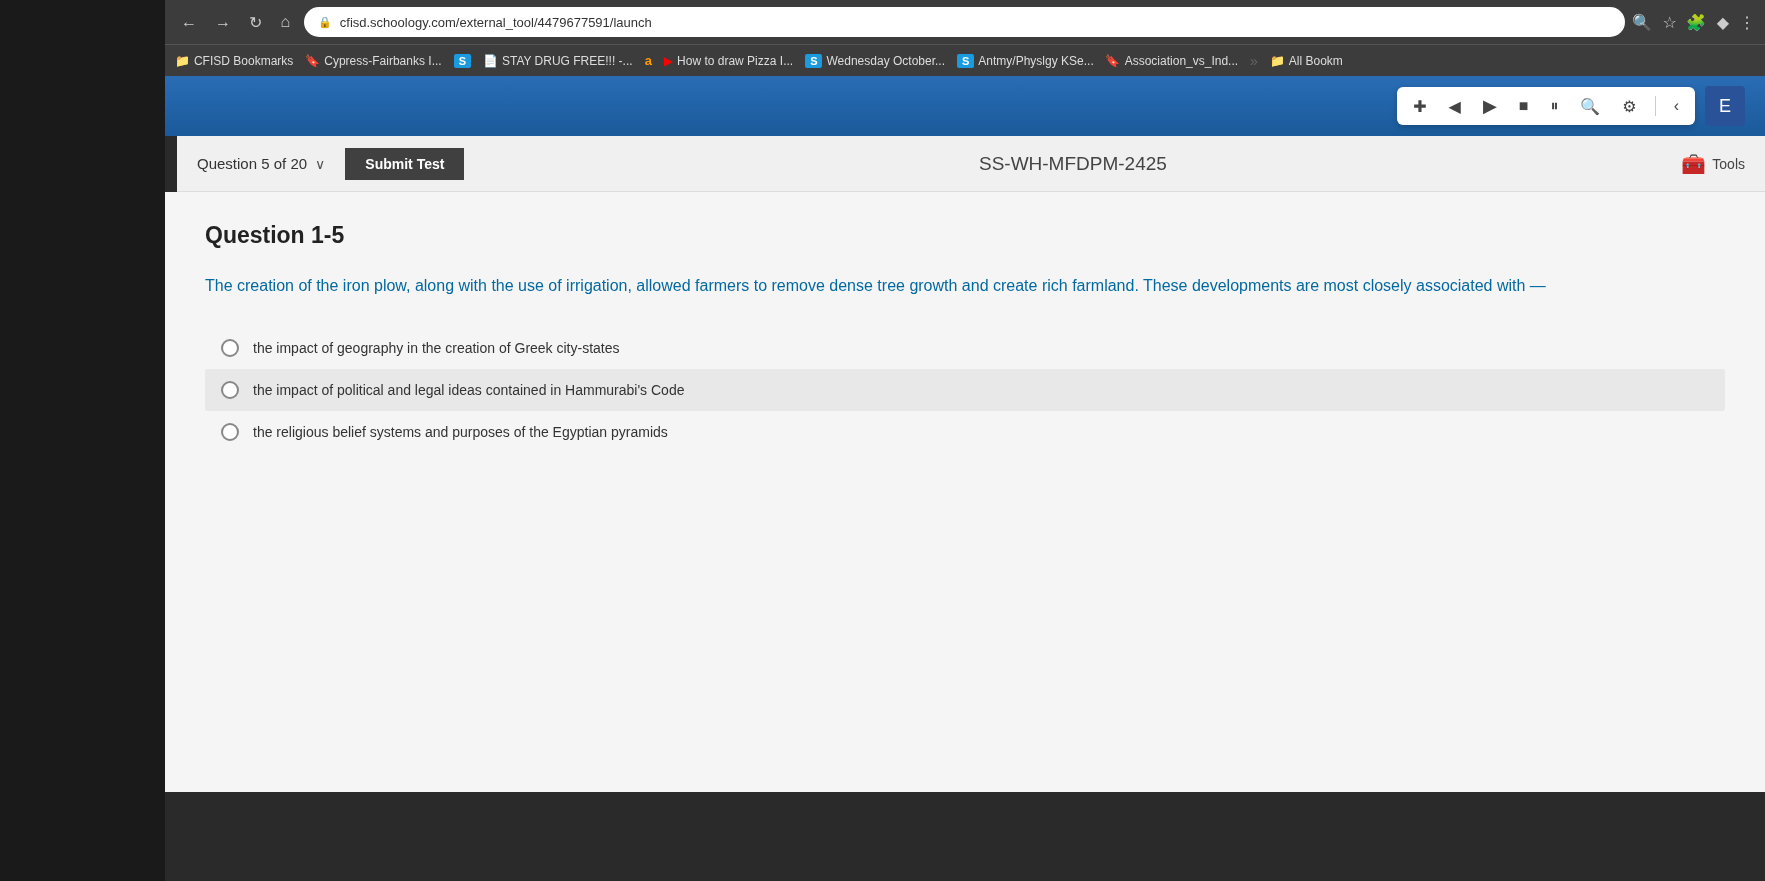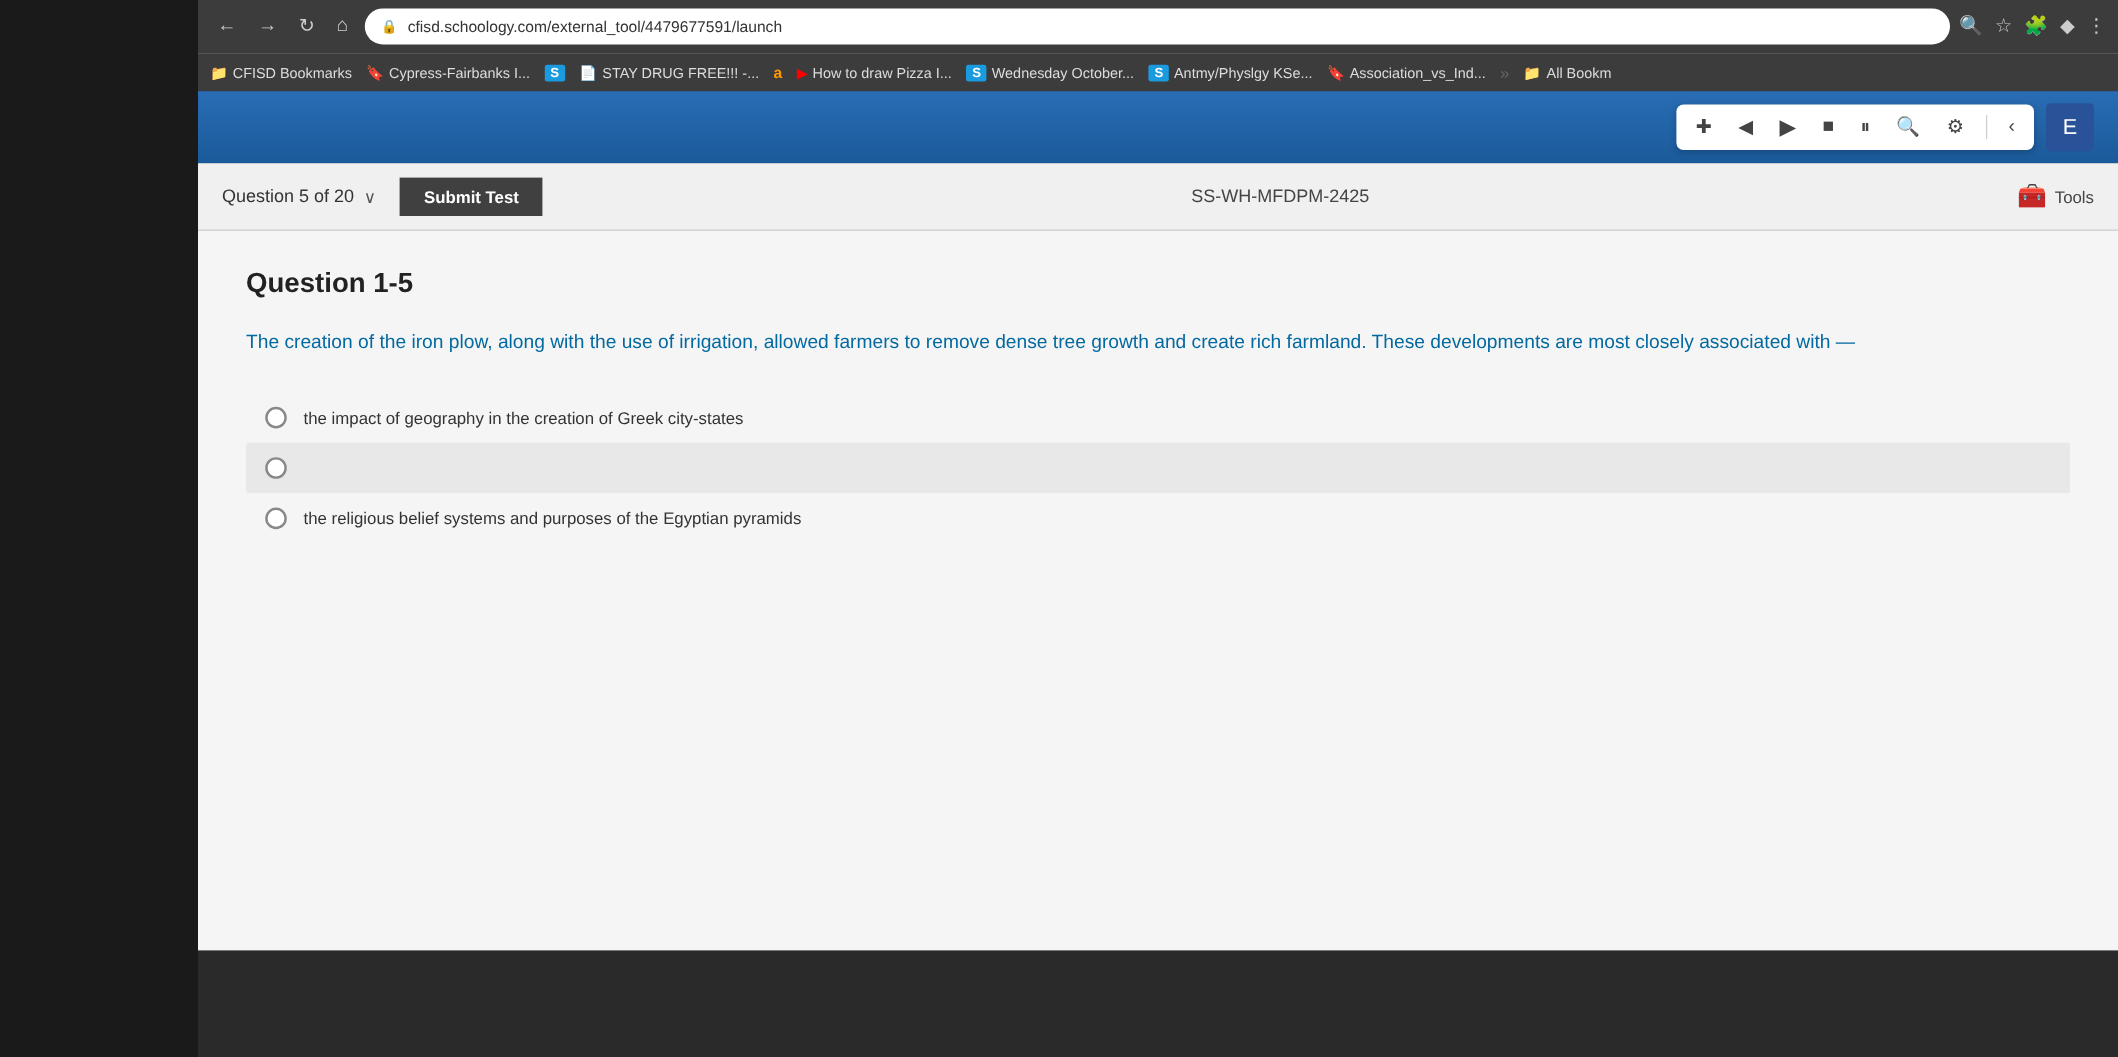--- a/index.html
+++ b/index.html
@@ -113,20 +113,21 @@
 
     
     .test-nav-bar {
       background: #f0f0f0;
       border-bottom: 1px solid #ddd;
       padding: 0 20px;
       height: 56px;
       display: flex;
       align-items: center;
       gap: 20px;
+      margin-left: 12px;
     }
     .question-selector {
       display: flex;
       align-items: center;
       gap: 8px;
       font-size: 15px;
       color: #333;
       cursor: pointer;
     }
     .question-selector .chevron {
@@ -139,21 +140,21 @@
       border: none;
       border-radius: 0;
       padding: 8px 20px;
       font-size: 14px;
       font-weight: bold;
       cursor: pointer;
     }
     .test-id {
       flex: 1;
       text-align: center;
-      font-size: 15px;
+      font-size: 19px;
       color: #444;
       font-weight: 500;
     }
     .tools-btn {
       display: flex;
       align-items: center;
       gap: 6px;
       color: #444;
       font-size: 14px;
       cursor: pointer;
@@ -338,20 +339,21 @@
           
         </div>
         <span class="option-text">the impact of geography in the creation of Greek city-states</span>
       </div>
 
 
       <div class="answer-option">
         <div class="radio-circle">
           
         </div>
+        <span class="option-text">the impact of political and legal ideas contained in Hammurabi's Code</span>
       </div>
 
       <div class="answer-option">
         <div class="radio-circle">
           
         </div>
         <span class="option-text">the religious belief systems and purposes of the Egyptian pyramids</span>
       </div>
     </div>
   </div>

